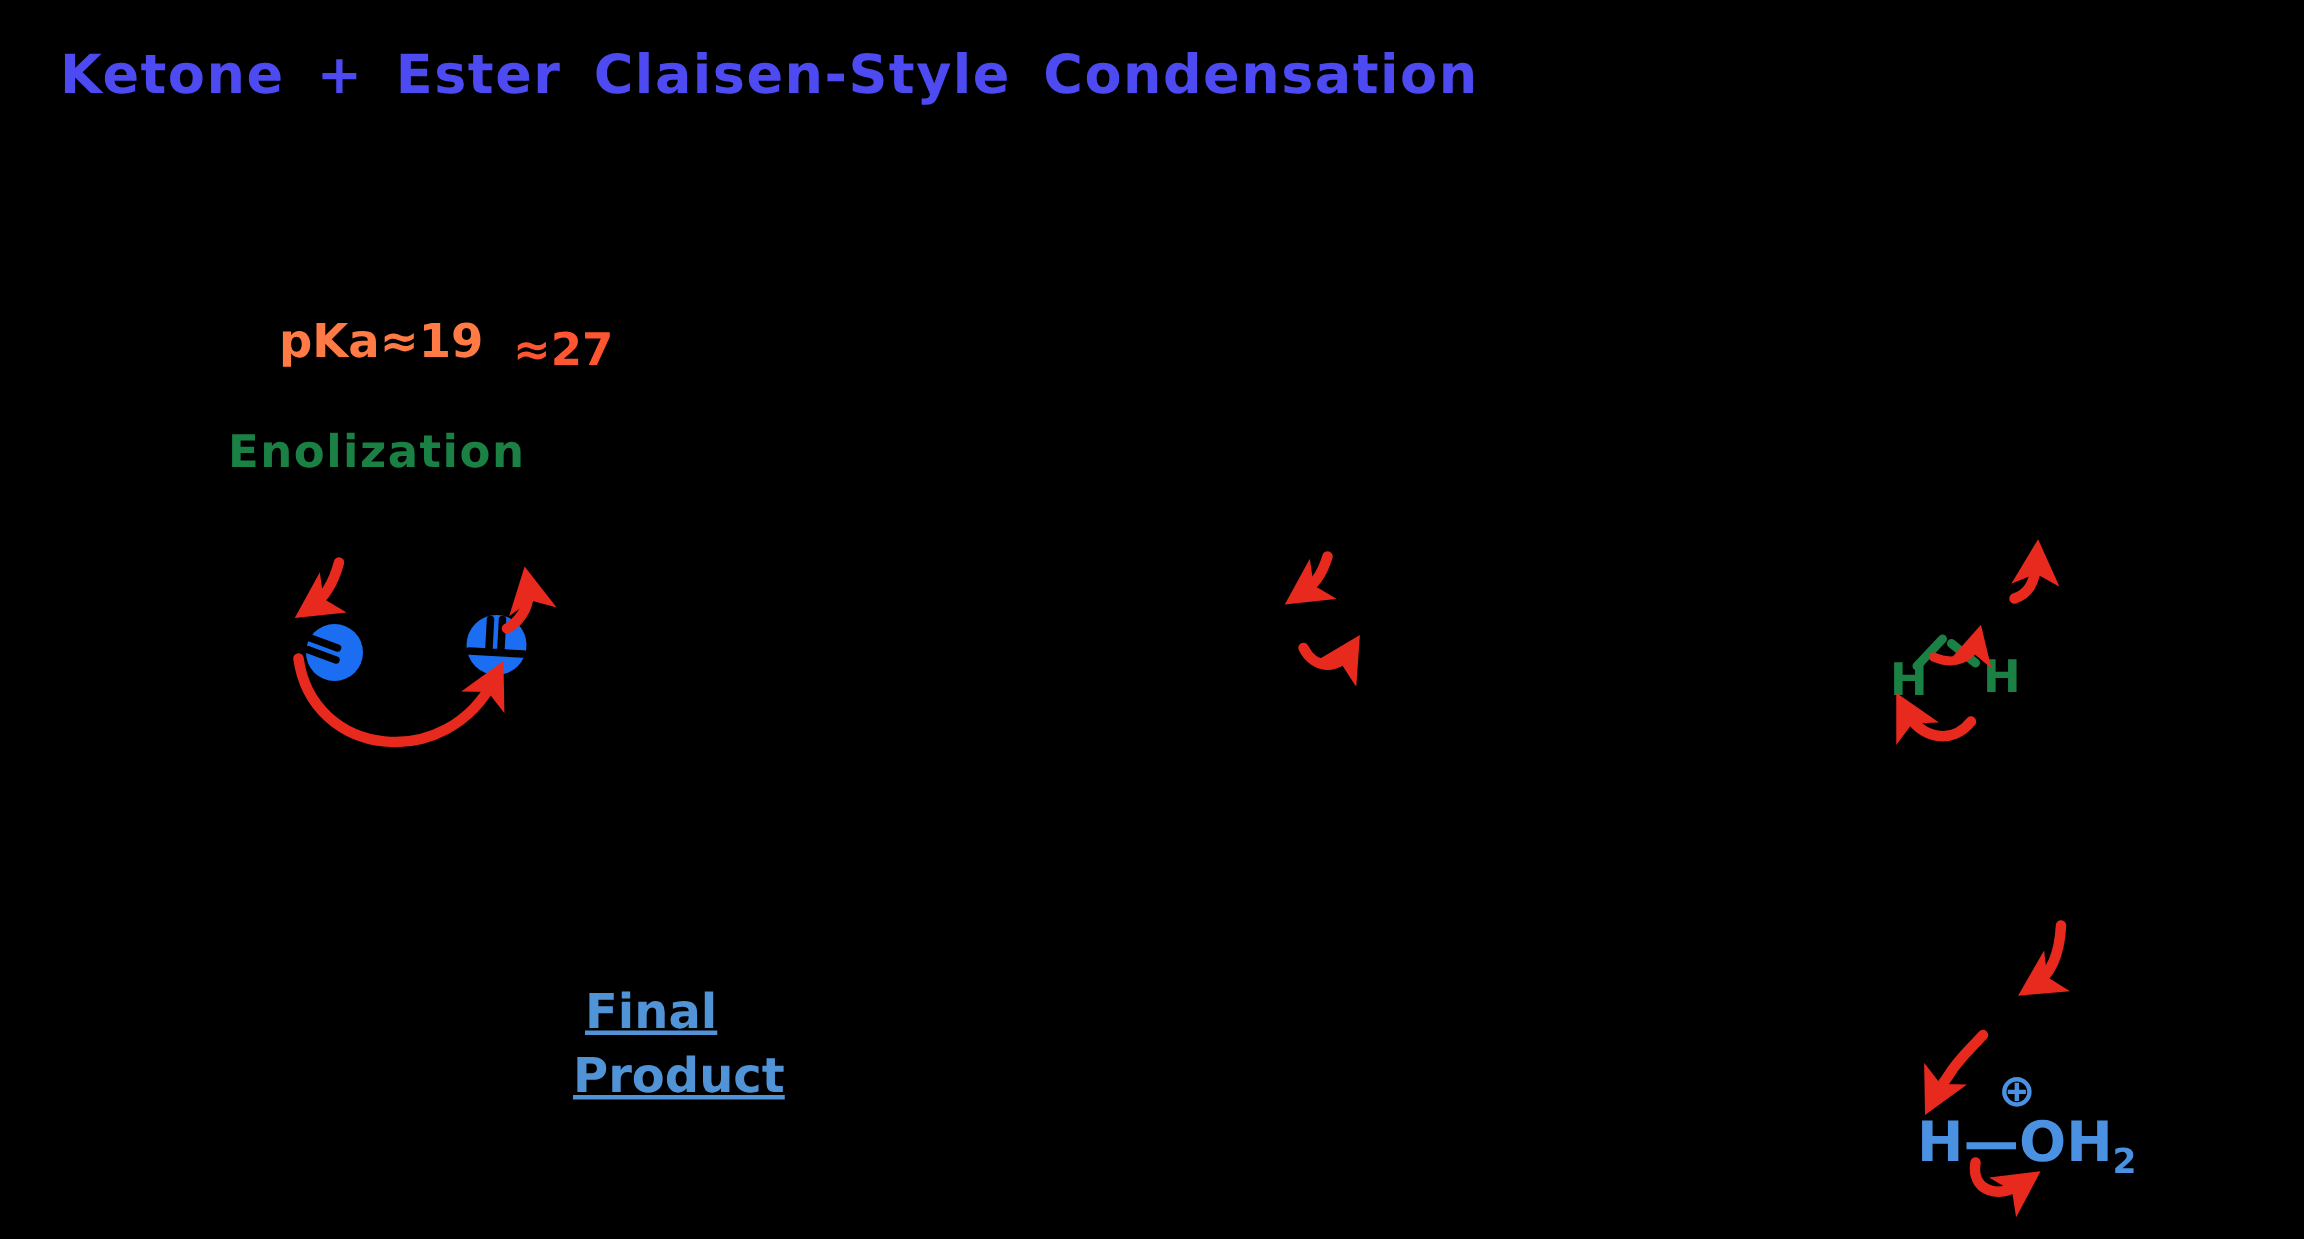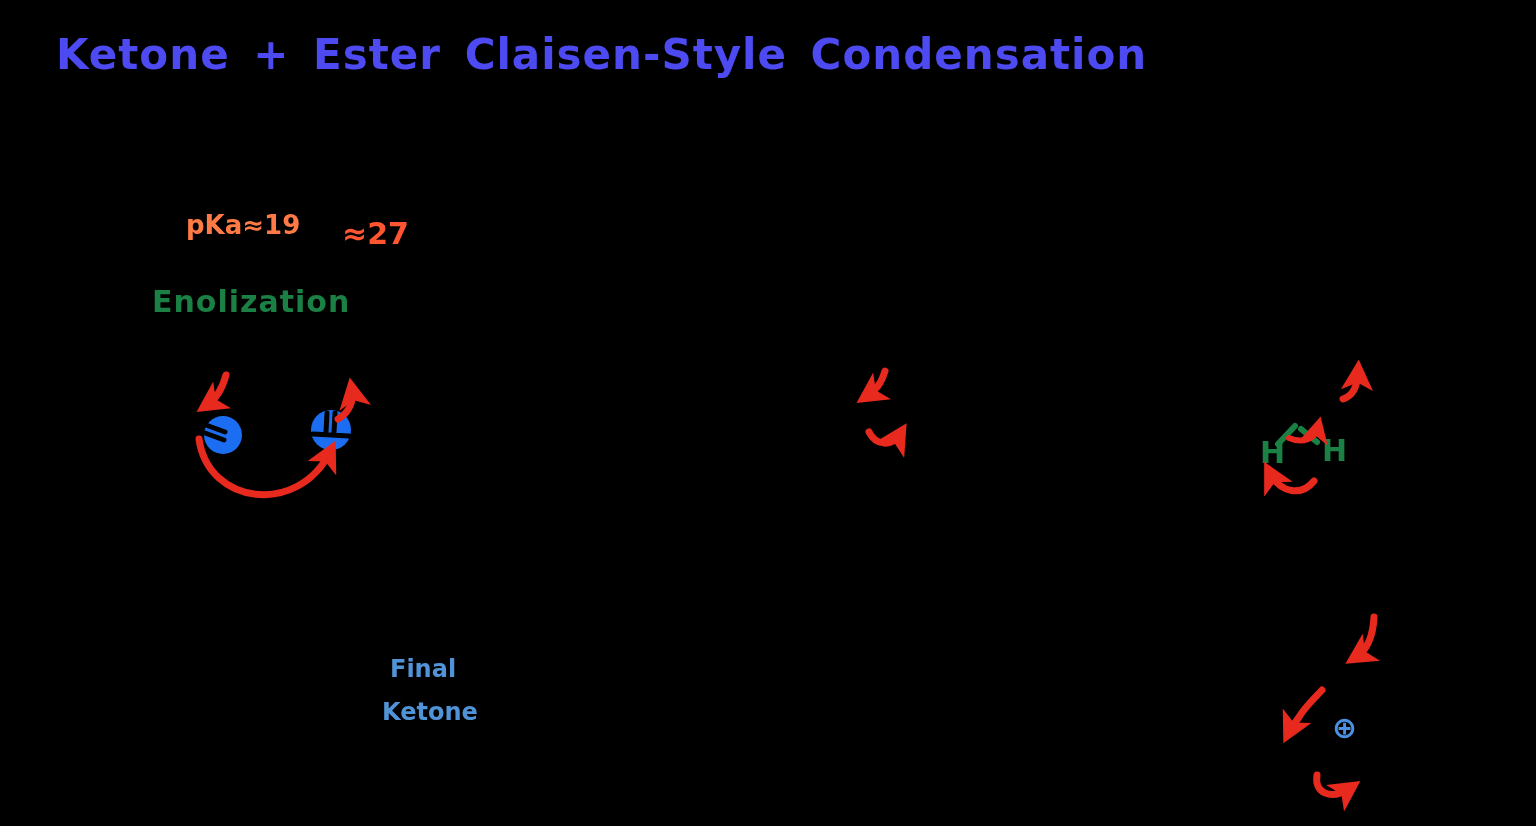--- a/index.html
+++ b/index.html
@@ -8,39 +8,39 @@
     width: 1536px;
     height: 826px;
     background: var(--background, #000);
     overflow: hidden;
     font-family: "DejaVu Sans", "Liberation Sans", sans-serif;
     font-weight: bold;
   }
   .abs { position: absolute; white-space: pre; }
 
   .title {
-    left: 56px; top: 30px;
-    font-size: 42px;
+    left: 40px; top: 30px;
+    font-size: 36px;
     letter-spacing: 1px;
     word-spacing: 8px;
     color: var(--title-blue);
   }
   .reagent { color: var(--reagent-magenta); font-size: 31px; }
   .step1 { left: 570px; top: 138px; }
   .step2 { left: 574px; top: 202px; }
   .step2 .num { margin-right: 14px; }
   .sub3 { font-size: 20px; vertical-align: -7px; }
   .sup-charge { font-size: 20px; vertical-align: 13px; margin-left: 1px; }
   .note { margin-left: 14px; }
 
-  .pka-ketone { left: 186px; top: 210px; font-size: 26px; color: var(--pka-orange); }
+  .pka-ketone { left: 186px; top: 210px; font-size: 31px; color: var(--pka-orange); }
   .pka-ester  { left: 342px; top: 216px; font-size: 30px; color: var(--pka-orange-deep); }
   .enolization { left: 152px; top: 284px; font-size: 30px; color: var(--green); letter-spacing: 1px; }
 
-  .final-product { color: var(--product-blue); font-size: 24px; }
+  .final-product { color: var(--product-blue); font-size: 32px; text-decoration: underline; }
   .final-line1 { left: 390px; top: 655px; }
   .final-line2 { left: 382px; top: 698px; }
 
   .mech-layer { position: absolute; left: 0; top: 0; }
 
   .hydronium { left: 1278px; top: 714px; width: 150px; height: 80px; color: var(--hydronium-blue); }
   .hydronium .charge {
     position: absolute; left: 54px; top: -4px;
     font-size: 30px; font-weight: bold;
   }
@@ -58,21 +58,21 @@
   <span class="abs title">Ketone + Ester Claisen-Style Condensation</span>
 
 
 
   <span class="abs pka-ketone">pKa≈19</span>
   <span class="abs pka-ester">≈27</span>
 
   <span class="abs enolization">Enolization</span>
 
   <span class="abs final-product final-line1">Final</span>
-  <span class="abs final-product final-line2">Ketone</span>
+  <span class="abs final-product final-line2">Product</span>
 
   <svg class="mech-layer" width="1536" height="826" viewBox="0 0 1536 826">
     <defs>
       <marker id="ah-red" markerWidth="4.6" markerHeight="4.6" refX="2.6" refY="2.3" orient="auto">
         <path d="M0,0 L4.4,2.3 L0,4.6 L1.1,2.3 Z" style="fill:var(--arrow-red)"></path>
       </marker>
     </defs>
 
     <g>
       <circle cx="223" cy="435" r="19" style="fill:var(--highlight-blue)"></circle>
@@ -105,15 +105,16 @@
 
     <g fill="none" stroke-linecap="round" style="stroke:var(--arrow-red)" stroke-width="7">
       <path d="M 1374 617 C 1373 637, 1367 650, 1356 657" marker-end="url(#ah-red)"></path>
       <path d="M 1322 690 C 1311 702, 1305 707, 1299 717 C 1295 723, 1291 728, 1289 732" marker-end="url(#ah-red)"></path>
       <path d="M 1317 775 C 1314 793, 1331 801, 1350 788" marker-end="url(#ah-red)"></path>
     </g>
   </svg>
 
   <div class="abs hydronium">
     <span class="charge">⊕</span>
+    <span class="formula"><span>H</span><span>—</span><span>O</span><span>H</span><span class="sub2">2</span></span>
   </div>
 
 </div>
 
 </body></html>

